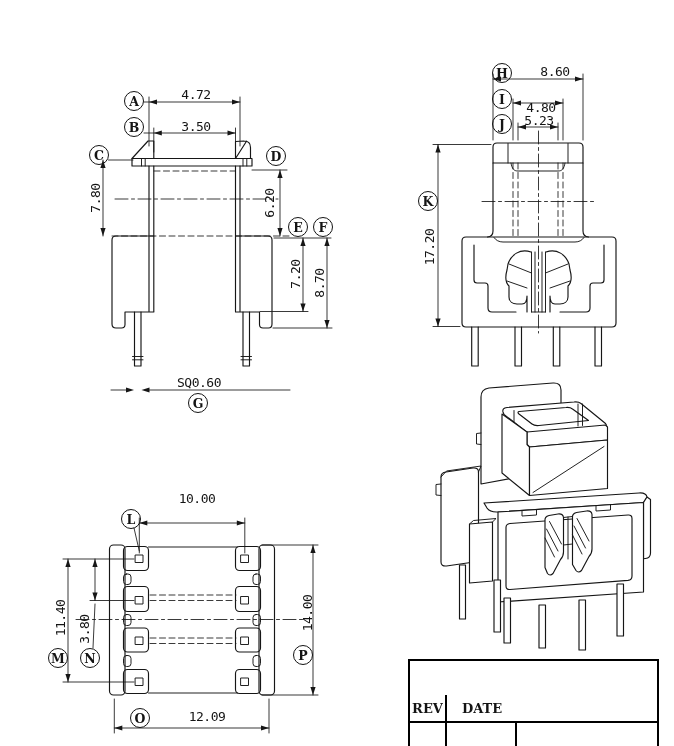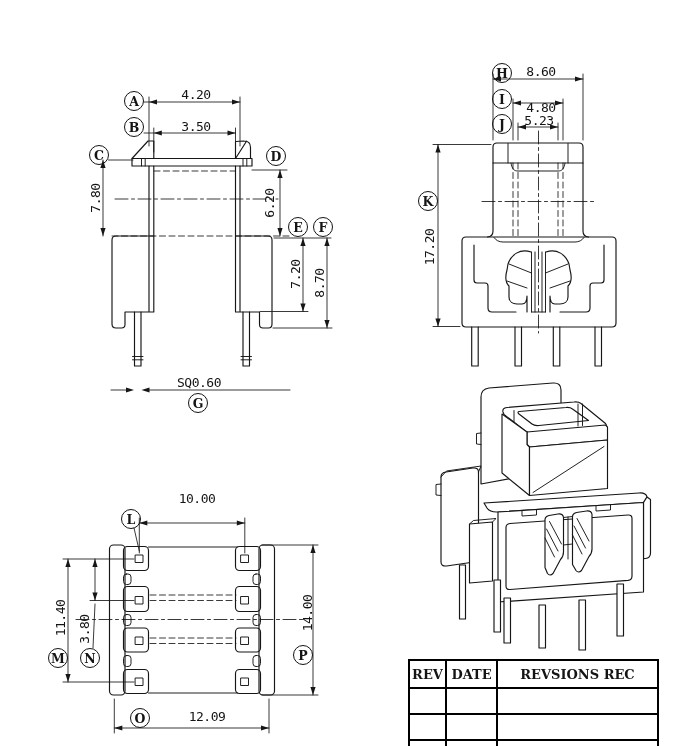--- a/index.html
+++ b/index.html
@@ -19,25 +19,25 @@
            border-radius:50%;display:flex;align-items:center;justify-content:center;
            font:bold 12.5px "DejaVu Serif", serif;background:#fff0;}
   
   .dtx{position:absolute;white-space:nowrap;font:13px "DejaVu Sans Mono", monospace;
        transform:translate(-50%,-50%);letter-spacing:-0.5px;}
   .dtx.rot{transform:translate(-50%,-50%) rotate(-90deg);}
   
   .rev-table{position:absolute;left:408px;top:659px;width:251px;box-sizing:border-box;
              border:2.4px solid #000;background:#fff;}
   .rev-row{display:flex;height:24px;border-top:2.2px solid #000;}
-  .rev-row.hdr{border-top:none;height:26px;}
+  .rev-row.hdr{border-top:none;height:26px;margin-top:34px;}
   .rev-cell{box-sizing:border-box;display:flex;align-items:center;justify-content:center;
             border-right:2.2px solid #000;overflow:hidden;}
   .rev-cell:last-child{border-right:none;}
-  .c1{width:37px;} .c2{width:51px;} .c3{flex:1;}
+  .c1{width:37px;} .c2{width:70px;} .c3{flex:1;}
   .hdr .rev-cell{font:bold 13px "DejaVu Serif", serif;letter-spacing:0px;}
 </style>
 </head>
 <body>
 
 <div class="page">
 
 <svg width="674" height="746" viewBox="0 0 674 746">
 
   <g>
@@ -279,42 +279,41 @@
   <div class="balloon" style="left:80px;top:648px">
       <span>N</span>
     </div>
   <div class="balloon" style="left:130px;top:708px">
       <span>O</span>
     </div>
   <div class="balloon" style="left:293px;top:645px">
       <span>P</span>
     </div>
 
-  <span class="dtx" style="left:196px;top:94px">4.20</span>
+  <span class="dtx" style="left:196px;top:94px">4.72</span>
   <span class="dtx" style="left:196px;top:126px">3.50</span>
   <span class="dtx rot" style="left:95px;top:198px">7.80</span>
   <span class="dtx rot" style="left:269px;top:203px">6.20</span>
   <span class="dtx rot" style="left:295px;top:274px">7.20</span>
   <span class="dtx rot" style="left:319px;top:283px">8.70</span>
   <span class="dtx" style="left:199px;top:382px">SQ0.60</span>
-  <span class="dtx" style="left:541px;top:71px">8.60</span>
+  <span class="dtx" style="left:555px;top:71px">8.60</span>
   <span class="dtx" style="left:541px;top:107px">4.80</span>
   <span class="dtx" style="left:539px;top:120px">5.23</span>
   <span class="dtx rot" style="left:429px;top:247px">17.20</span>
   <span class="dtx" style="left:197px;top:498px">10.00</span>
   <span class="dtx rot" style="left:60px;top:618px">11.40</span>
   <span class="dtx rot" style="left:84px;top:629px">3.80</span>
   <span class="dtx" style="left:207px;top:716px">12.09</span>
   <span class="dtx rot" style="left:307px;top:613px">14.00</span>
 
   <div class="rev-table">
     <div class="rev-row hdr">
       <div class="rev-cell c1">REV</div>
       <div class="rev-cell c2">DATE</div>
-      <div class="rev-cell c3">REVSIONS REC</div>
     </div>
     <div class="rev-row">
       <div class="rev-cell c1"></div>
       <div class="rev-cell c2"></div>
       <div class="rev-cell c3"></div>
     </div>
     <div class="rev-row">
       <div class="rev-cell c1"></div>
       <div class="rev-cell c2"></div>
       <div class="rev-cell c3"></div>

